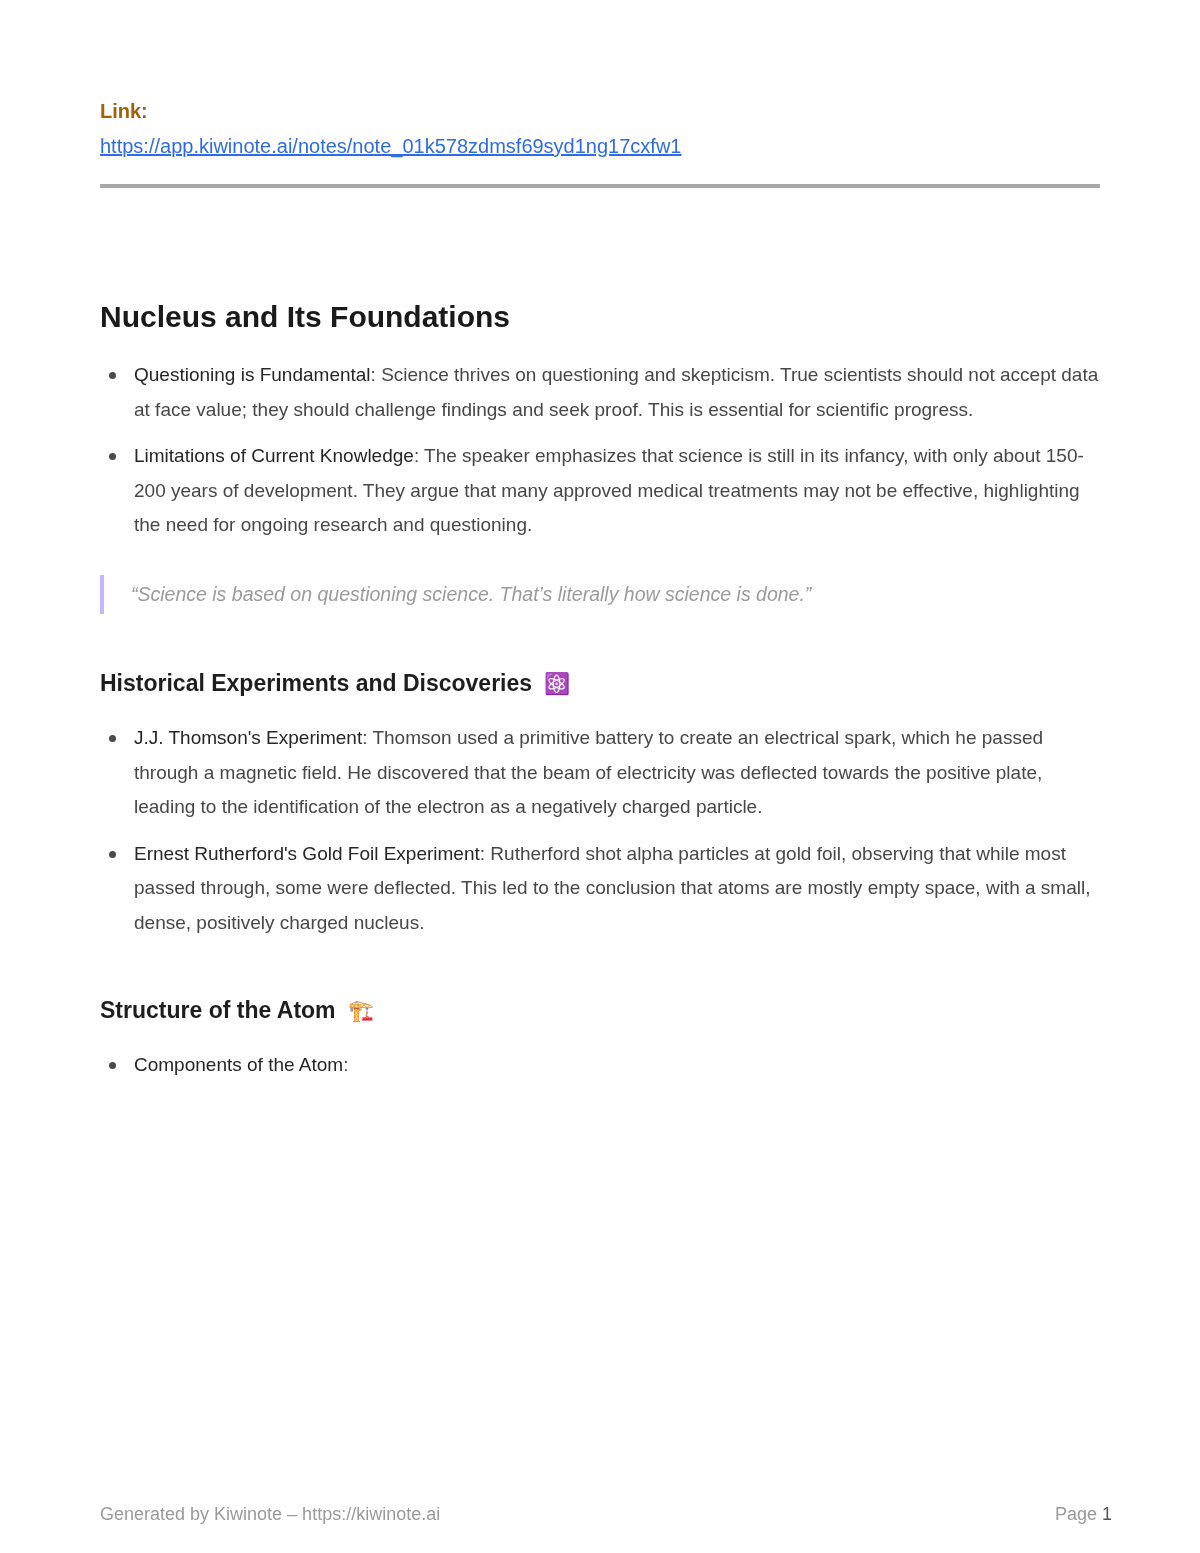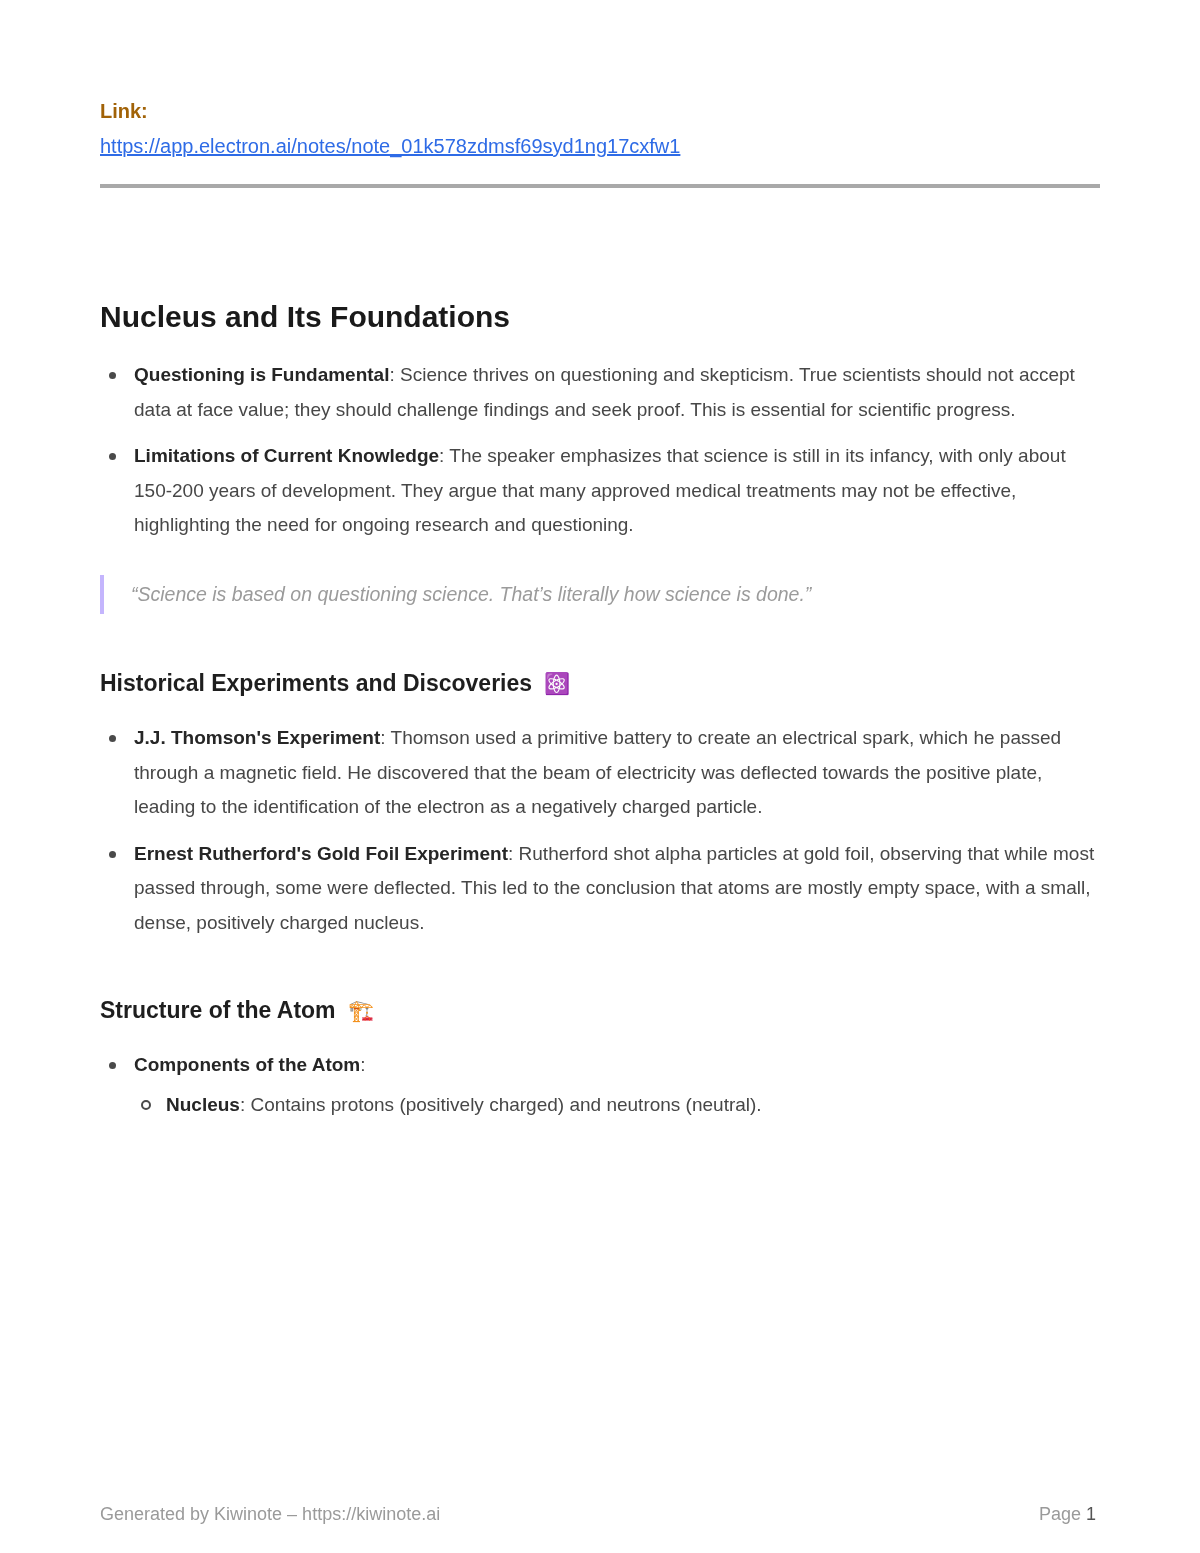--- a/index.html
+++ b/index.html
@@ -89,21 +89,21 @@
     position: absolute;
     left: 7px;
     top: 12px;
     width: 6px;
     height: 6px;
     border-radius: 50%;
     border: 2.5px solid #4a4a4a;
     background: transparent;
   }
   .lead-bold {
-    font-weight: 700;
+    font-weight: 400;
     color: #262626;
   }
   ul.nested {
     list-style: none;
     margin: 6px 0 0 0;
     padding: 0;
   }
   li.nested-bullet {
     position: relative;
     padding-left: 32px;
@@ -116,42 +116,42 @@
     border-left: 4px solid #c4b5fd;
     padding: 3px 0 3px 27px;
     font-style: italic;
     font-size: 19.5px;
     line-height: 1.7;
     color: #9b9b9b;
   }
   .footer {
     position: absolute;
     left: 100px;
-    right: 104px;
+    right: 88px;
     bottom: 28px;
     display: flex;
     justify-content: space-between;
     align-items: baseline;
     font-size: 18px;
     color: #9a9a9a;
   }
   .footer .page-num {
     color: #555555;
   }
   .footer .page-ref { white-space: nowrap; }
 </style>
 </head>
 <body>
 
 <div class="page">
 
 
   <div class="link-block">
     <span class="link-label">Link:</span>
-    <a class="link-url">https://app.electron.ai/notes/note_01k578zdmsf69syd1ng17cxfw1</a>
+    <a class="link-url">https://app.kiwinote.ai/notes/note_01k578zdmsf69syd1ng17cxfw1</a>
   </div>
 
   <hr class="divider">
 
   <h2 class="h2">Nucleus and Its Foundations</h2>
 
 
   <ul class="bullets">
     <li class="bullet">
       <span class="marker-dot"></span>
@@ -183,26 +183,20 @@
 
   <h3 class="h3">
     <span>Structure of the Atom</span>
     <span class="emoji">🏗️</span>
   </h3>
 
   <ul class="bullets">
     <li class="bullet">
       <span class="marker-dot"></span>
       <span class="lead-bold">Components of the Atom</span><span>:</span>
-      <ul class="nested">
-        <li class="nested-bullet">
-          <span class="marker-ring"></span>
-          <span class="lead-bold">Nucleus</span><span>: Contains protons (positively charged) and neutrons (neutral).</span>
-        </li>
-      </ul>
     </li>
   </ul>
 
 </div>
 
 <div class="footer">
   <span>Generated by Kiwinote – https://kiwinote.ai</span>
   <span class="page-ref">
     <span>Page</span>
     <span class="page-num">1</span>

